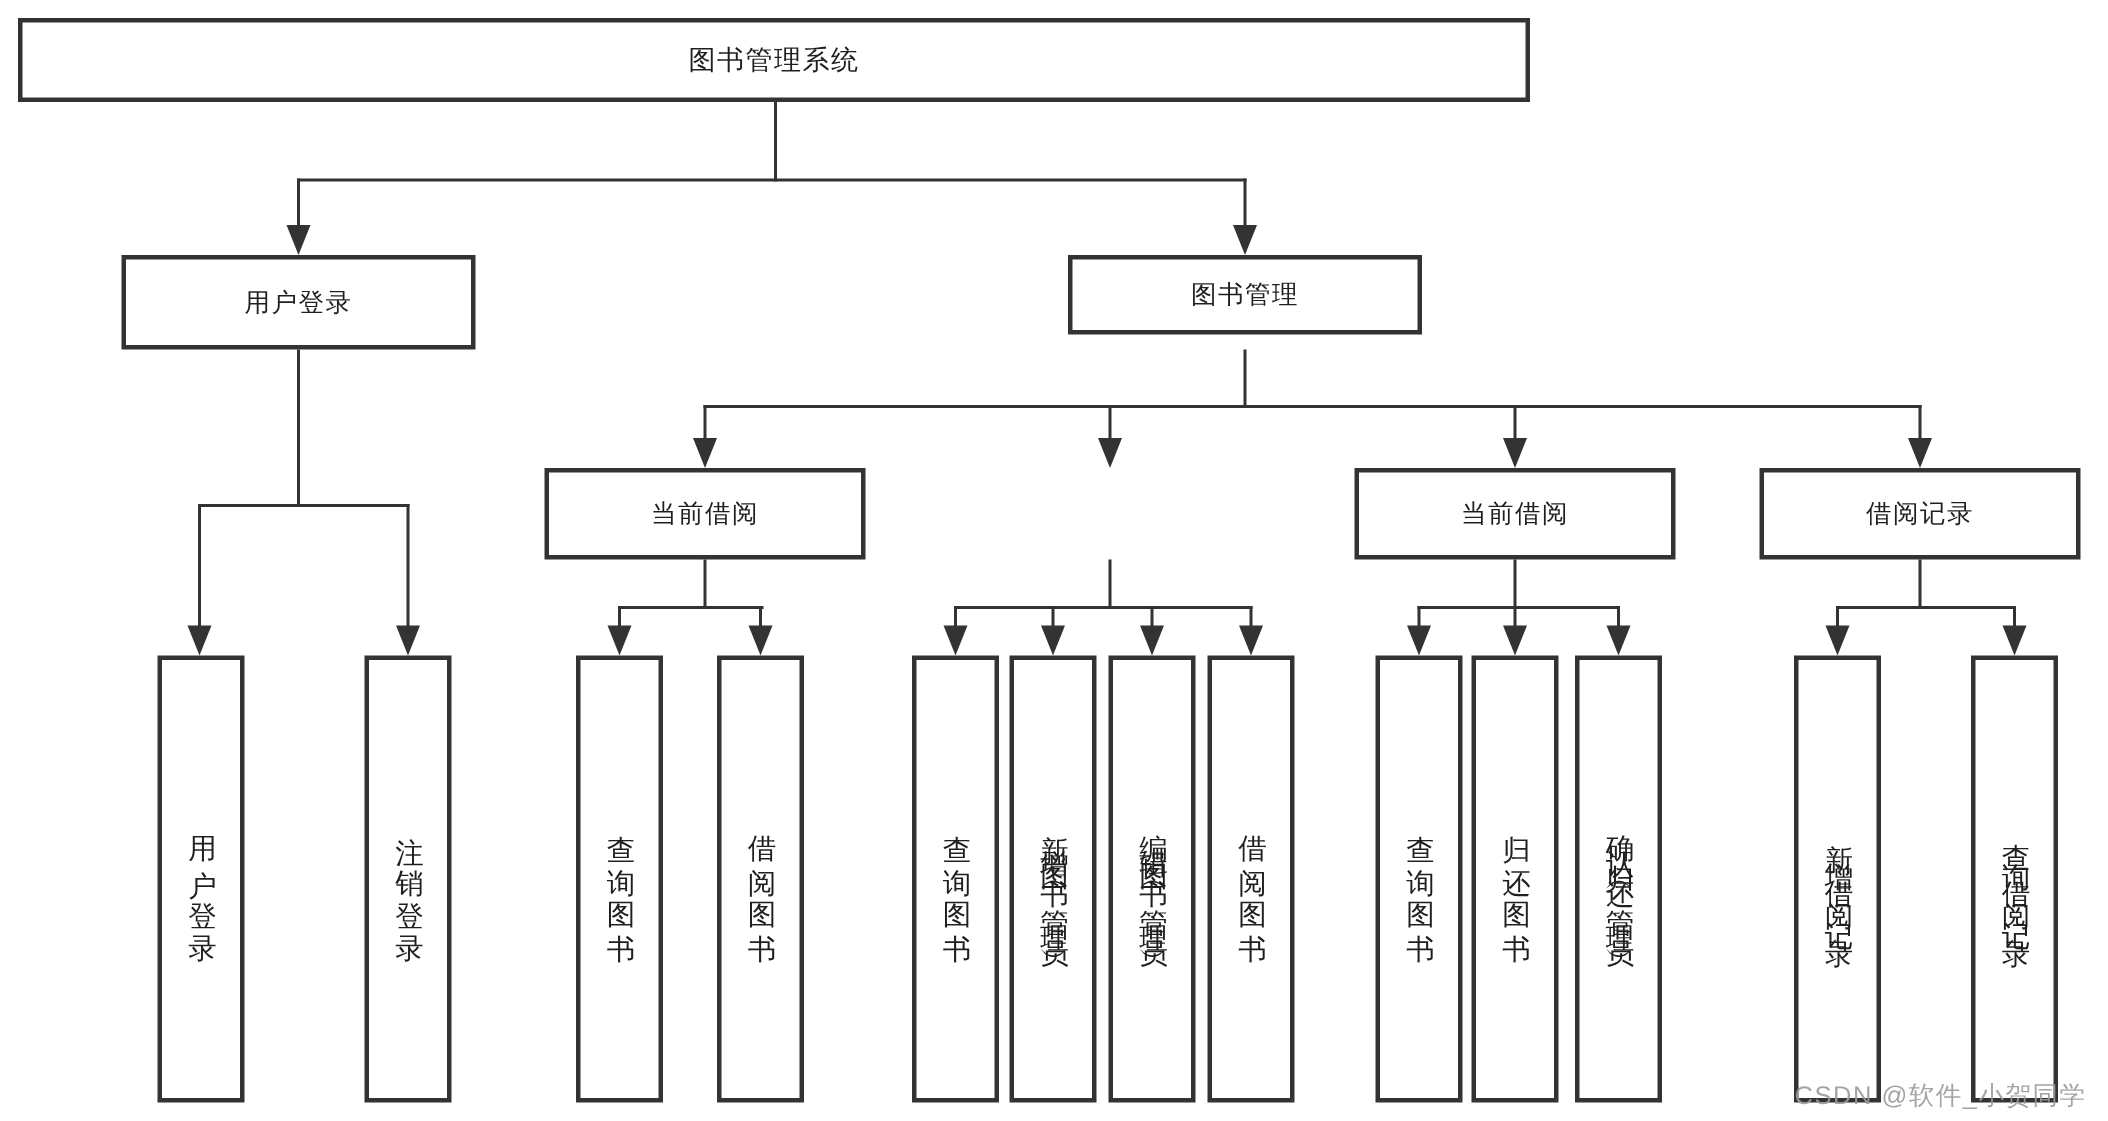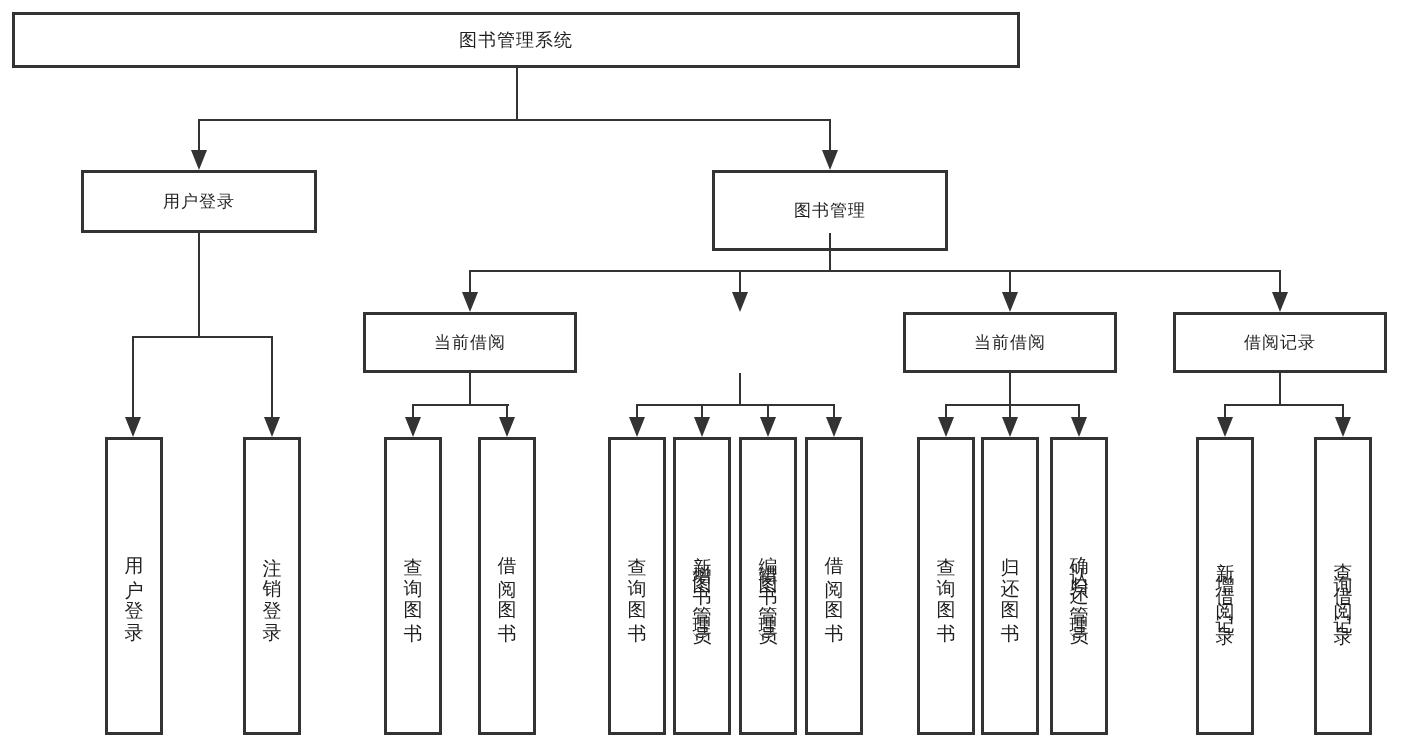--- a/index.html
+++ b/index.html
@@ -58,21 +58,21 @@
   }
 </style>
 </head>
 <body>
 
 <div class="canvas">
 
   <div class="box root-node" style="left:12px;top:12px;width:1008px;height:56px">图书管理系统</div>
 
   <div class="box" style="left:81px;top:170px;width:236px;height:63px">用户登录</div>
-  <div class="box" style="left:712px;top:170px;width:236px;height:81px">图书管理</div>
+  <div class="box" style="left:712px;top:170px;width:236px;height:53px">图书管理</div>
 
   <div class="box" style="left:363px;top:312px;width:214px;height:61px">当前借阅</div>
   <div class="box" style="left:1173px;top:312px;width:214px;height:61px">借阅记录</div>
   <div class="box" style="left:903px;top:312px;width:214px;height:61px">当前借阅</div>
 
   <div class="box leaf wide" style="left:105px;top:437px;width:58px;height:298px">用户登录</div>
   <div class="box leaf wide" style="left:243px;top:437px;width:58px;height:298px">注销登录</div>
 
   <div class="box leaf wide" style="left:384px;top:437px;width:58px;height:298px">查询图书</div>
   <div class="box leaf wide" style="left:478px;top:437px;width:58px;height:298px">借阅图书</div>
@@ -141,14 +141,15 @@
   <div class="vline" style="left:1078px;top:404px;height:17px"></div>
   <div class="arrowhead" style="left:1071px;top:417px"></div>
 
   <div class="vline" style="left:1279px;top:373px;height:33px"></div>
   <div class="hline" style="left:1224px;top:404px;width:120px"></div>
   <div class="vline" style="left:1224px;top:404px;height:17px"></div>
   <div class="arrowhead" style="left:1217px;top:417px"></div>
   <div class="vline" style="left:1342px;top:404px;height:17px"></div>
   <div class="arrowhead" style="left:1335px;top:417px"></div>
 
+  <div class="watermark">CSDN @软件_小贺同学</div>
 
 </div>
 
 </body></html>

